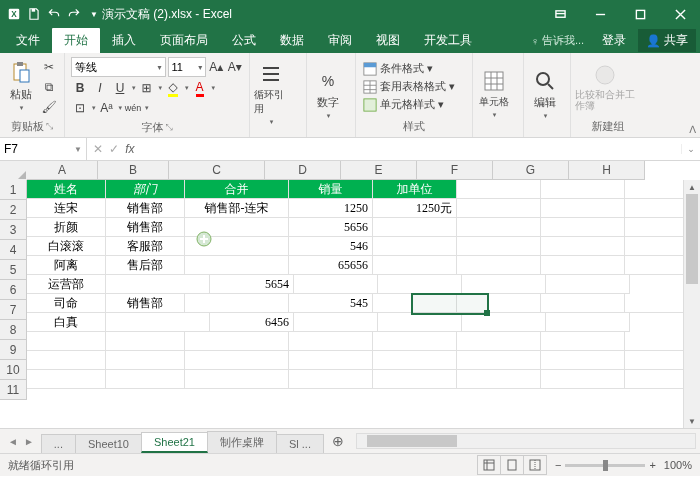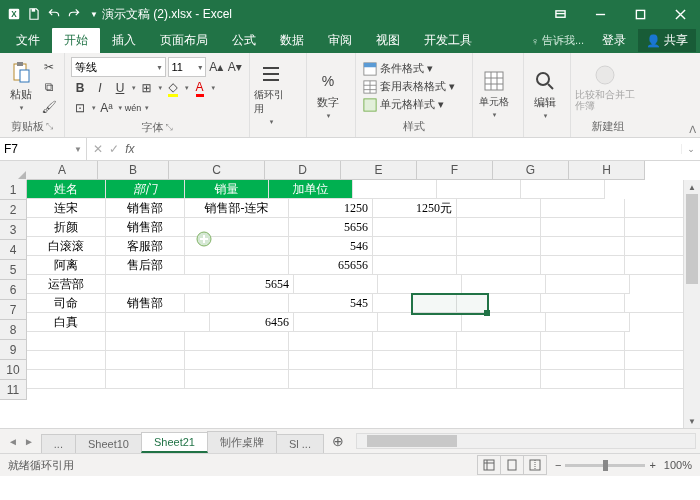--- a/index.html
+++ b/index.html
@@ -356,20 +356,21 @@
       <div class="rh">7</div>
       <div class="rh">8</div>
       <div class="rh">9</div>
       <div class="rh">10</div>
       <div class="rh">11</div>
     </div>
   <div class="cells" id="cells">
       <div class="crow">
         <div class="cell hdr" style="width: 70px;">姓名</div>
         <div class="cell hdr" style="width: 70px; font-style: italic;">部门</div>
+        <div class="cell hdr" style="width: 95px;">合并</div>
         <div class="cell hdr" style="width: 75px;">销量</div>
         <div class="cell hdr" style="width: 75px;">加单位</div>
         <div class="cell" style="width: 75px;"></div>
         <div class="cell" style="width: 75px;"></div>
         <div class="cell" style="width: 75px;"></div>
       </div>
       <div class="crow">
         <div class="cell jc" style="width: 70px;">连宋</div>
         <div class="cell jc" style="width: 70px;">销售部</div>
         <div class="cell jc" style="width: 95px;">销售部-连宋</div>

